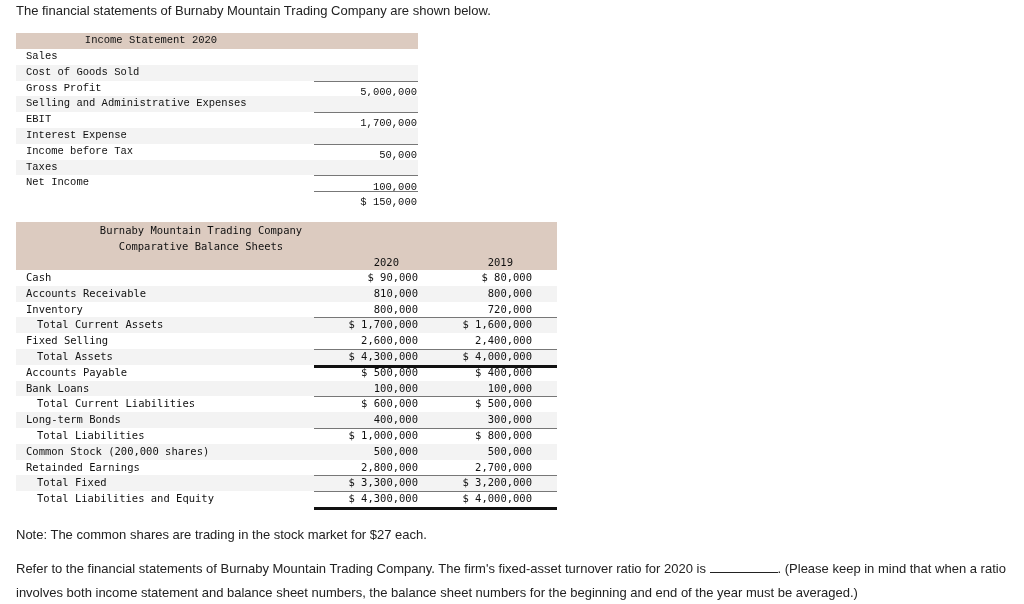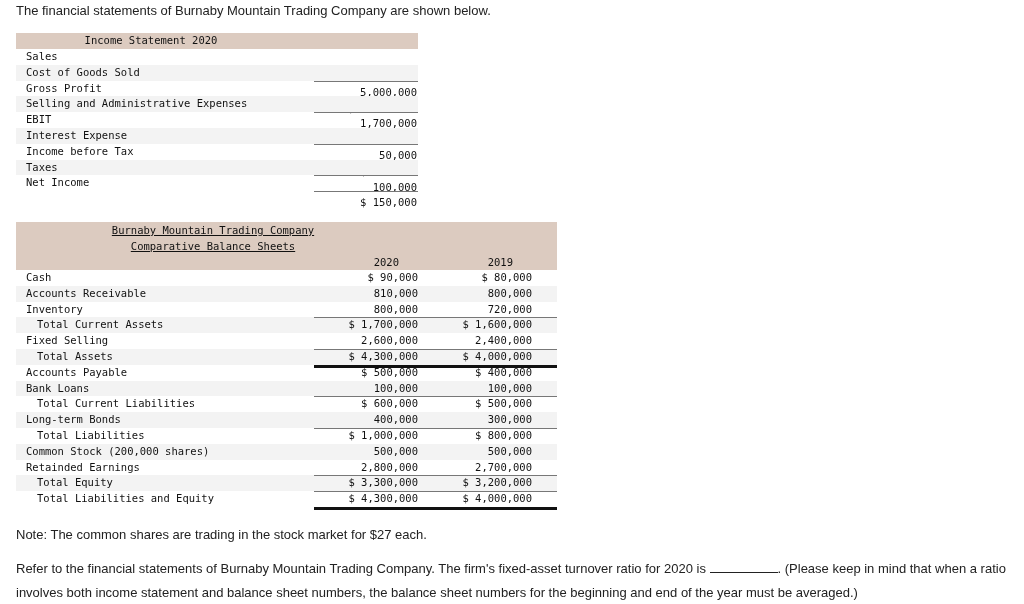--- a/index.html
+++ b/index.html
@@ -3,36 +3,36 @@
 <meta charset="utf-8">
 <style>
   html, body { margin: 0; padding: 0; background: #ffffff; }
   body { width: 1024px; height: 604px; position: relative; overflow: hidden; color: #222; }
   .sans { font-family: "Liberation Sans", "DejaVu Sans", sans-serif; font-size: 13px; color: #222; }
   .mono { font-family: "DejaVu Sans Mono", "Liberation Mono", monospace; font-size: 10.5px; color: #111; }
 
   #intro { position: absolute; left: 16px; top: 3px; }
 
   
-  #income { position: absolute; left: 16px; top: 33px; width: 402px; }
+  #income { position: absolute; left: 16px; top: 33px; width: 402px; font-family: Liberation Mono, monospace; }
   #income .hdr { height: 16px; background: #dccbc0; position: relative; }
   #income .hdr span { position: absolute; left: 0; width: 270px; text-align: center; top: 1px; }
   .row { position: relative; height: 15.8px; line-height: 15.8px; }
   .row.alt { background: #f3f3f3; }
   .row .lbl { position: absolute; left: 10px; top: 0; white-space: pre; }
   .row .lbl.indent { left: 21px; }
   .row .v { position: absolute; top: 0; text-align: right; white-space: pre; }
   #income .row .v { right: 1px; width: 95px; margin-top: 20px; }
   .uline { position: absolute; height: 0; border-top: 1px solid #777; }
   .uline.double { border-top: 3px solid #111; }
 
   
   #balance { position: absolute; left: 16px; top: 222px; width: 541px; }
   #balance .hdr { height: 48px; background: #dccbc0; position: relative; }
-  #balance .hdr .t1, #balance .hdr .t2 { position: absolute; left: 12px; width: 370px; text-align: center; text-decoration: underline; }
+  #balance .hdr .t1, #balance .hdr .t2 { position: absolute; left: 0; width: 370px; text-align: center; }
   #balance .hdr .t1 { top: 2px; }
   #balance .hdr .t2 { top: 18px; }
   #balance .hdr .y { position: absolute; top: 34px; width: 95px; text-align: right; }
   #balance .row .v.c1 { left: 307px; width: 95px; }
   #balance .row .v.c2 { left: 421px; width: 95px; }
 
   #note { position: absolute; left: 16px; top: 527px; }
   #question { position: absolute; left: 16px; top: 557px; width: 990px; line-height: 24px; }
   #question .blank { display: inline-block; width: 68px; border-bottom: 1px solid #222; height: 10px; vertical-align: baseline; }
 </style>
@@ -156,21 +156,21 @@
     <span class="lbl">Common Stock (200,000 shares)</span>
     <span class="v c1">500,000</span>
     <span class="v c2">500,000</span>
   </div>
   <div class="row">
     <span class="lbl">Retainded Earnings</span>
     <span class="v c1">2,800,000</span>
     <span class="v c2">2,700,000</span>
   </div>
   <div class="row alt">
-    <span class="lbl indent">Total Equity</span>
+    <span class="lbl indent">Total Fixed</span>
     <span class="v c1">$ 3,300,000</span>
     <span class="v c2">$ 3,200,000</span>
   </div>
   <div class="row">
     <span class="lbl indent">Total Liabilities and Equity</span>
     <span class="v c1">$ 4,300,000</span>
     <span class="v c2">$ 4,000,000</span>
   </div>
 
   <div class="uline" style="left:298px; width:243px; top:95.4px;"></div>

